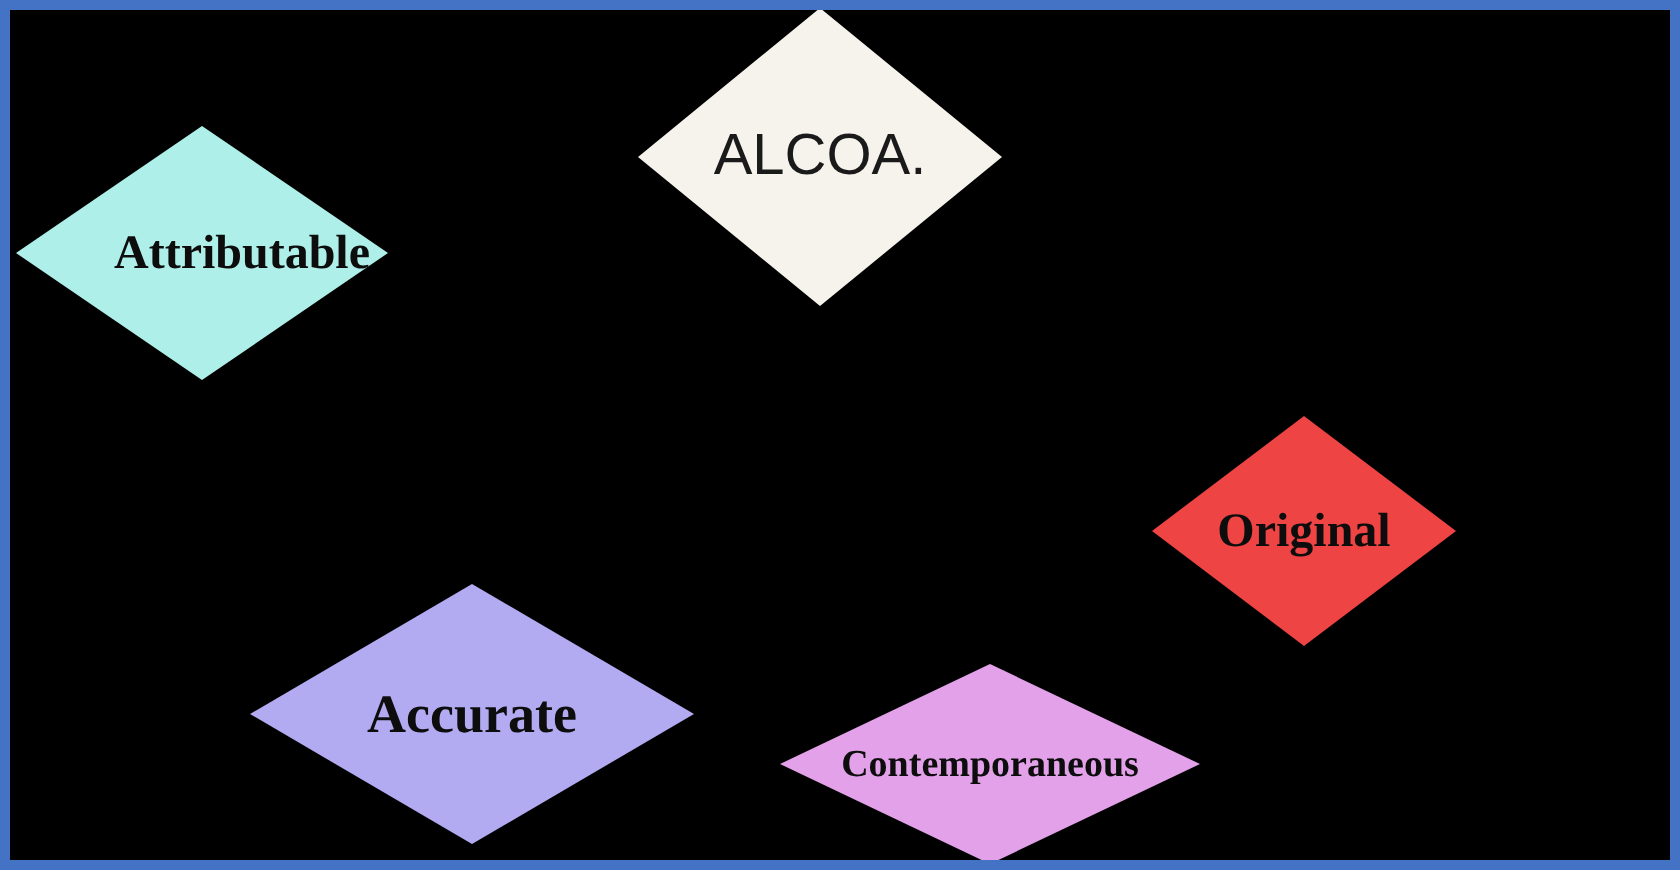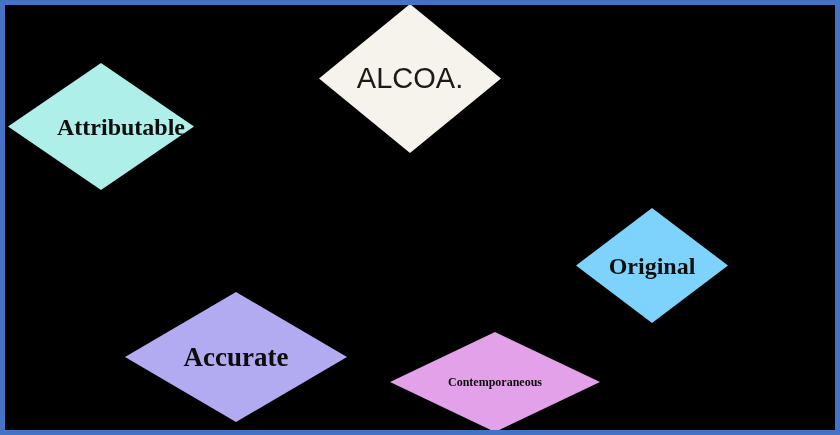--- a/index.html
+++ b/index.html
@@ -47,37 +47,37 @@
   
   #d-original        { left: 571px; top: 203px; width: 152px; height: 115px; }
   #d-original .label { font-size: 24px; }
 
   
   #d-legible        { left: 120px; top: 287px; width: 222px; height: 130px; }
   #d-legible .label { font-size: 27px; }
 
   
   #d-contemporaneous        { left: 385px; top: 327px; width: 210px; height: 100px; }
-  #d-contemporaneous .label { font-size: 12px; }
+  #d-contemporaneous .label { font-size: 19px; }
 </style>
 </head>
 <body>
 
 <div id="page" style="border-color: rgb(68, 114, 196); text-decoration: underline;">
 
   <div class="diamond" id="d-alcoa" style="background-color: rgb(246, 242, 236);">
     <span class="label">ALCOA.</span>
   </div>
 
   <div class="diamond" id="d-attributable" style="background-color: rgb(174, 240, 233);">
     <span class="label">Attributable</span>
   </div>
 
 
-  <div class="diamond" id="d-original" style="background-color: #7dd3fc;">
+  <div class="diamond" id="d-original" style="background-color: #ef4444;">
     <span class="label">Original</span>
   </div>
 
   <div class="diamond" id="d-legible" style="background-color: rgb(179, 171, 242);">
     <span class="label">Accurate</span>
   </div>
 
   <div class="diamond" id="d-contemporaneous" style="background-color: rgb(226, 161, 232);">
     <span class="label">Contemporaneous</span>
   </div>

